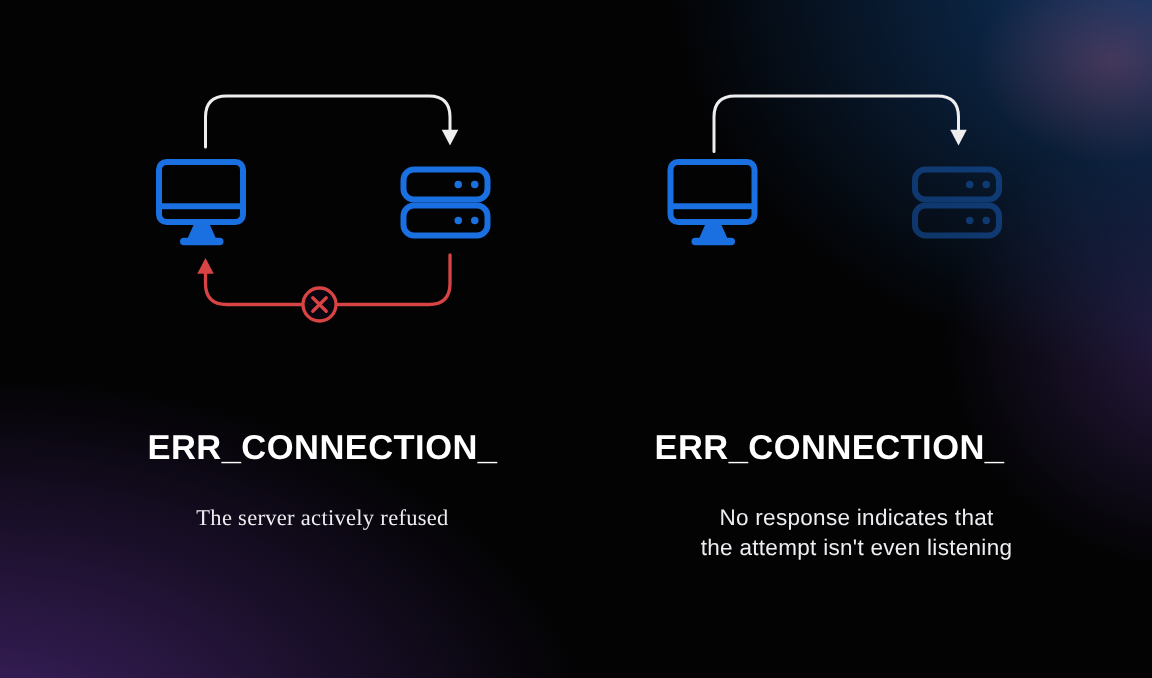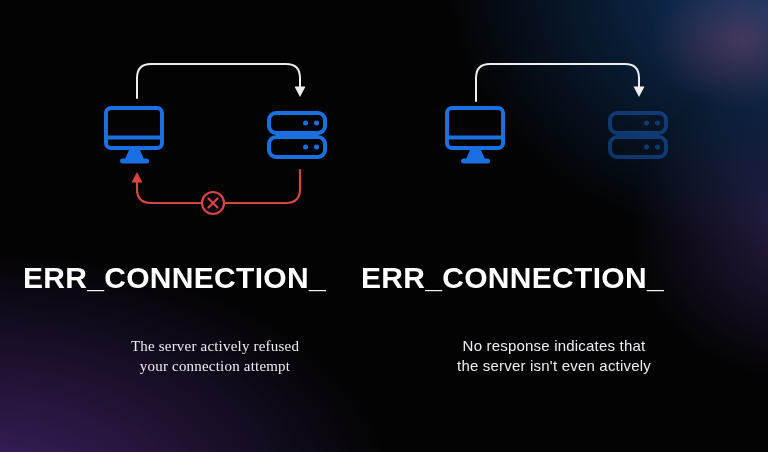--- a/index.html
+++ b/index.html
@@ -28,35 +28,35 @@
   svg.diagram{position:absolute;left:0;top:0;width:768px;height:452px;}
   .s-blue{stroke:var(--accent-blue);stroke-width:4;fill:none;}
   .f-blue{fill:var(--accent-blue);}
   .s-white{stroke:var(--arrow-white);stroke-width:2;fill:none;stroke-linecap:round;}
   .f-white{fill:var(--arrow-white);}
   .s-red{stroke:var(--error-red);stroke-width:2.2;fill:none;stroke-linecap:round;}
   .f-red{fill:var(--error-red);}
   .x-bg{fill:#0a0610;}
   .faded{opacity:.42;}
   .title{
-    position:absolute;width:384px;
+    position:absolute;width:384px;text-align:center;
     color:var(--title-text);
-    font-size:30px;font-weight:700;line-height:30px;letter-spacing:.3px;
+    font-size:23px;font-weight:700;line-height:30px;letter-spacing:.3px;margin-top:20px;
   }
   .title span{display:block;}
   .t-left{left:23px;top:263px;}
   .t-right{left:361px;top:263px;}
   .desc{
     position:absolute;width:384px;text-align:center;
     color:var(--body-text);
     font-size:15px;font-weight:400;line-height:20px;letter-spacing:.2px;
   }
   .desc span{display:block;}
   .d-left{left:23px;top:336px;font-family:Liberation Serif, serif;}
-  .d-right{left:362px;top:336px;}
+  .d-right{left:379px;top:336px;}
 </style>
 </head>
 <body>
 
 <div class="canvas">
 
   <svg class="diagram" viewBox="0 0 768 452" aria-hidden="true">
 
     <g>
       <path class="s-white" d="M137,98 L137,78 Q137,64 151,64 L286,64 Q300,64 300,78 L300,87"></path>
@@ -109,25 +109,24 @@
       <circle class="f-blue" cx="657.5" cy="147" r="2.5"></circle>
     </g>
   </svg>
 
   <div class="title t-left">
     <span>ERR_CONNECTION_</span>
   </div>
 
   <div class="desc d-left">
     <span>The server actively refused</span>
-    <span>your connection attempt</span>
   </div>
 
   <div class="title t-right">
     <span>ERR_CONNECTION_</span>
   </div>
 
   <div class="desc d-right">
     <span>No response indicates that</span>
-    <span>the server isn't even actively</span>
+    <span>the attempt isn't even listening</span>
   </div>
 
 </div>
 
 </body></html>

